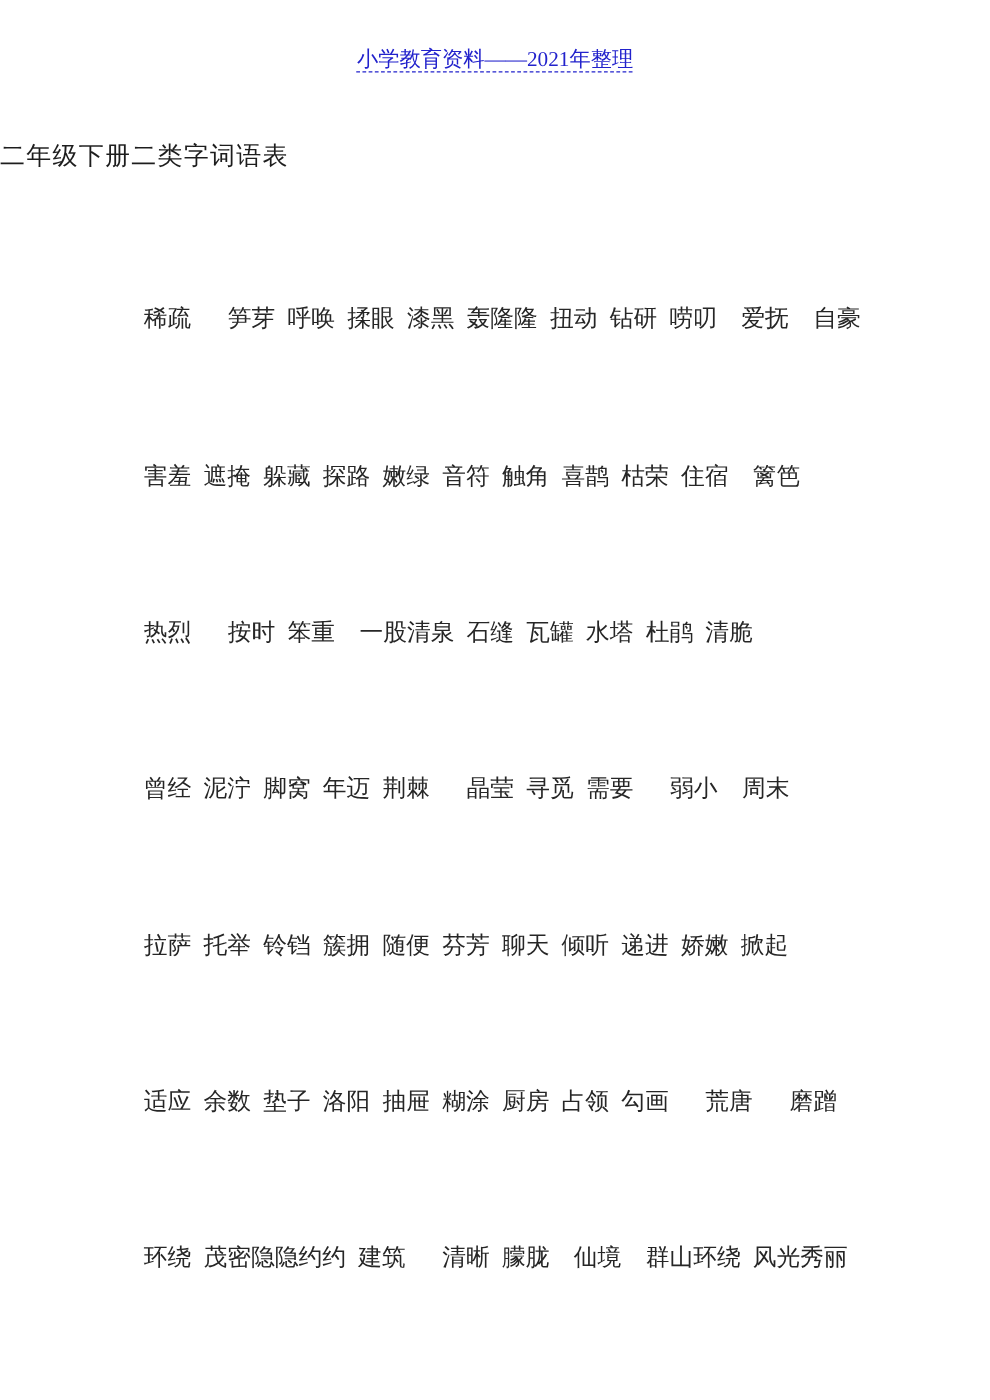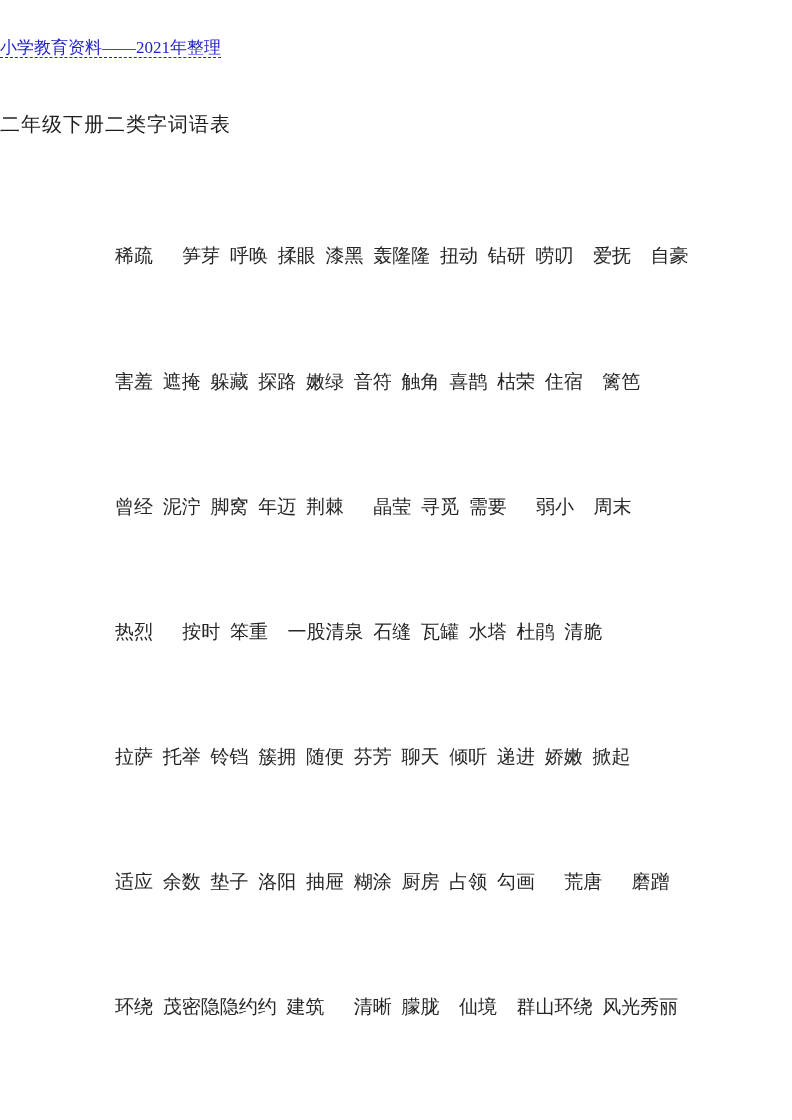--- a/index.html
+++ b/index.html
@@ -14,20 +14,21 @@
     margin: 0 auto;
     background: #ffffff;
     font-family: "Liberation Serif", "DejaVu Serif", serif;
     overflow: hidden;
   }
   .doc-header {
     position: absolute;
     top: 36px;
     left: 0;
     width: 100%;
+    text-align: center;
     font-size: 17px;
   }
   .doc-header a {
     color: #2222cc;
     text-decoration: underline;
     text-decoration-style: dashed;
     text-decoration-thickness: 1px;
     text-underline-offset: 4px;
     cursor: pointer;
   }
@@ -63,22 +64,22 @@
 
   <div class="doc-header">
     <a href="#">小学教育资料——2021年整理</a>
   </div>
 
   <div class="doc-title">二年级下册二类字词语表</div>
 
   <div class="word-rows">
     <div class="word-row">稀疏   笋芽 呼唤 揉眼 漆黑 轰隆隆 扭动 钻研 唠叨  爱抚  自豪</div>
     <div class="word-row">害羞 遮掩 躲藏 探路 嫩绿 音符 触角 喜鹊 枯荣 住宿  篱笆</div>
+    <div class="word-row">热烈   按时 笨重  一股清泉 石缝 瓦罐 水塔 杜鹃 清脆</div>
     <div class="word-row">曾经 泥泞 脚窝 年迈 荆棘   晶莹 寻觅 需要   弱小  周末</div>
-    <div class="word-row">热烈   按时 笨重  一股清泉 石缝 瓦罐 水塔 杜鹃 清脆</div>
     <div class="word-row">拉萨 托举 铃铛 簇拥 随便 芬芳 聊天 倾听 递进 娇嫩 掀起</div>
     <div class="word-row">适应 余数 垫子 洛阳 抽屉 糊涂 厨房 占领 勾画   荒唐   磨蹭</div>
     <div class="word-row">环绕 茂密隐隐约约 建筑   清晰 朦胧  仙境  群山环绕 风光秀丽</div>
     
     
     
     
     
     
     

